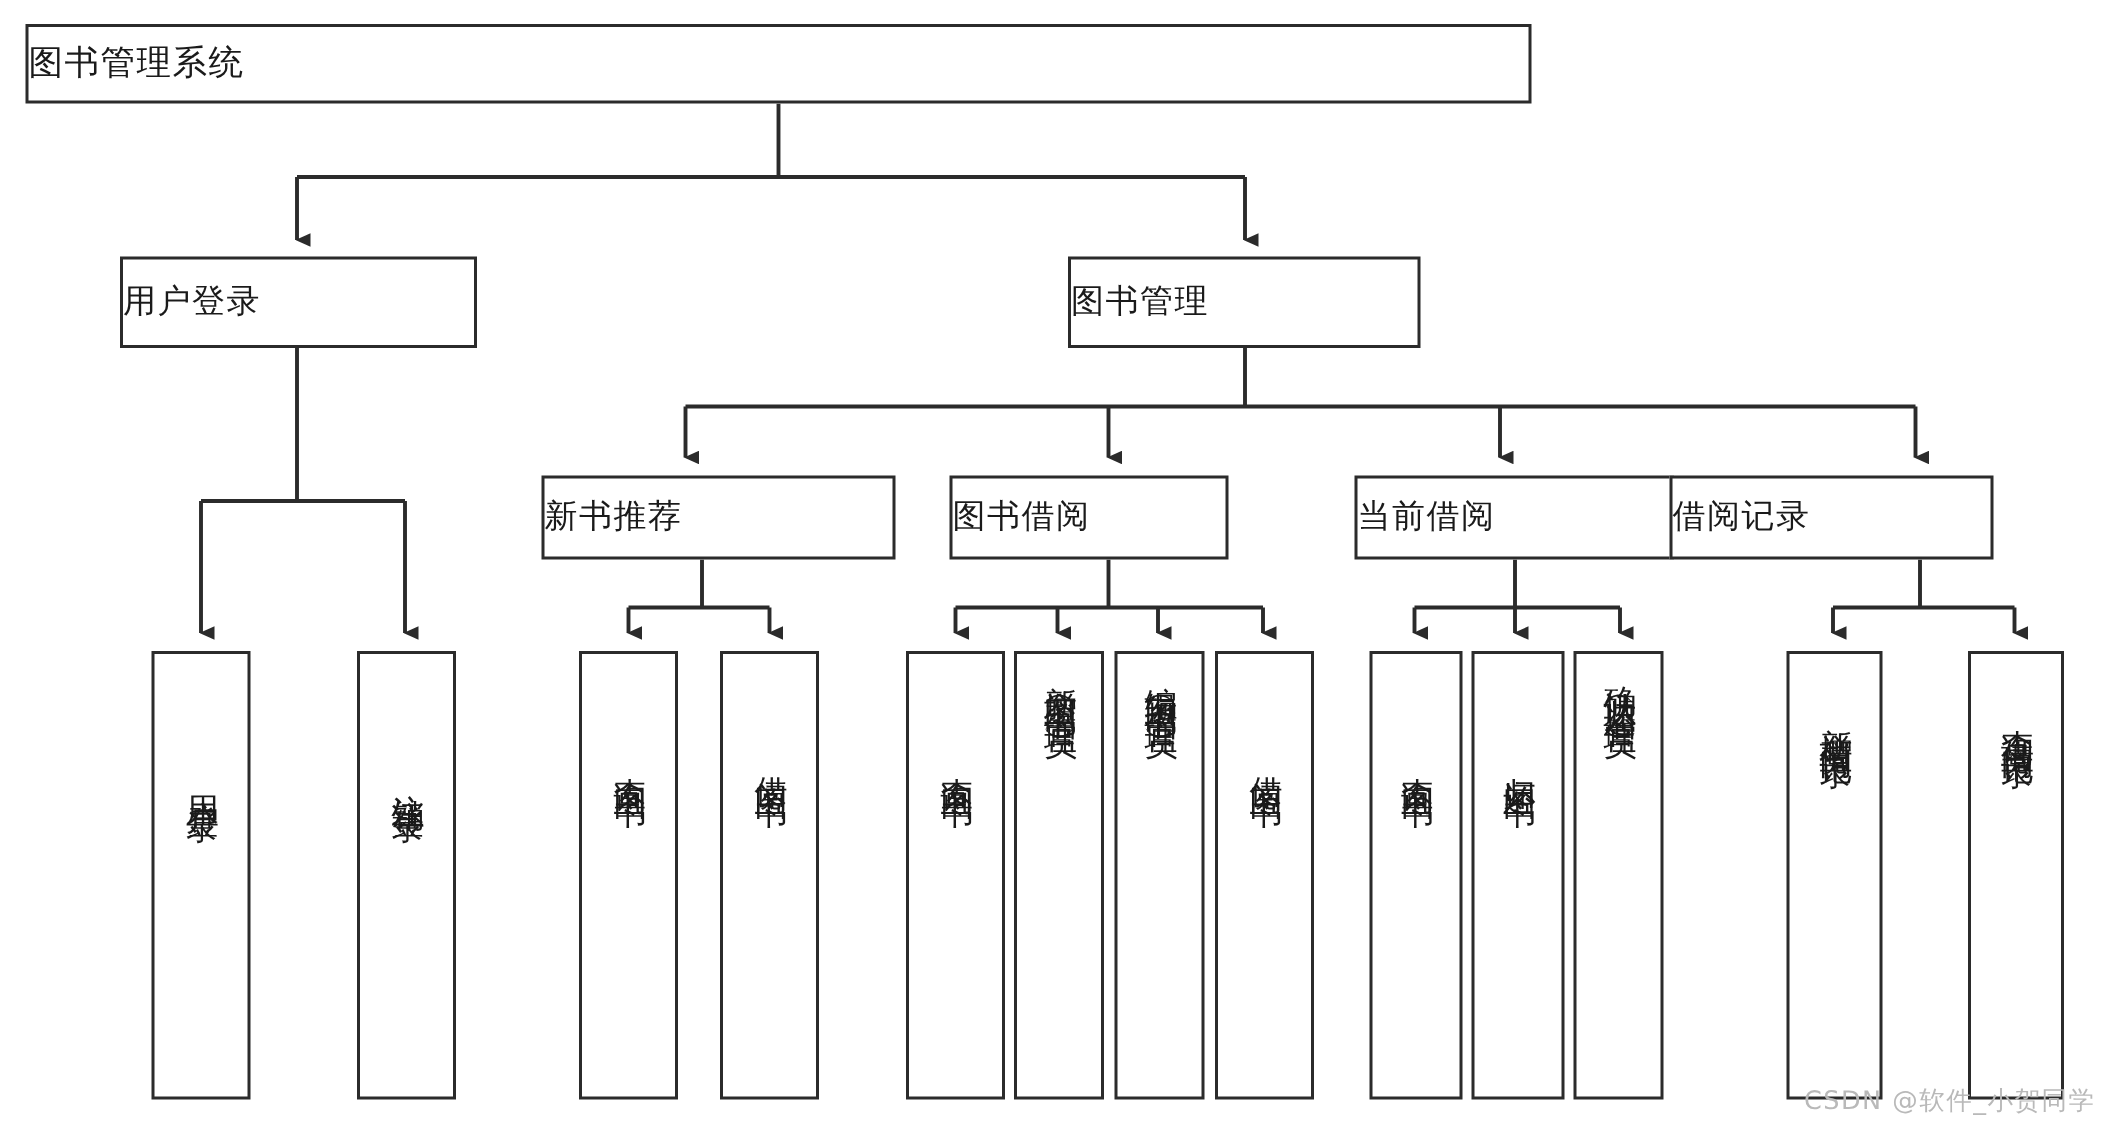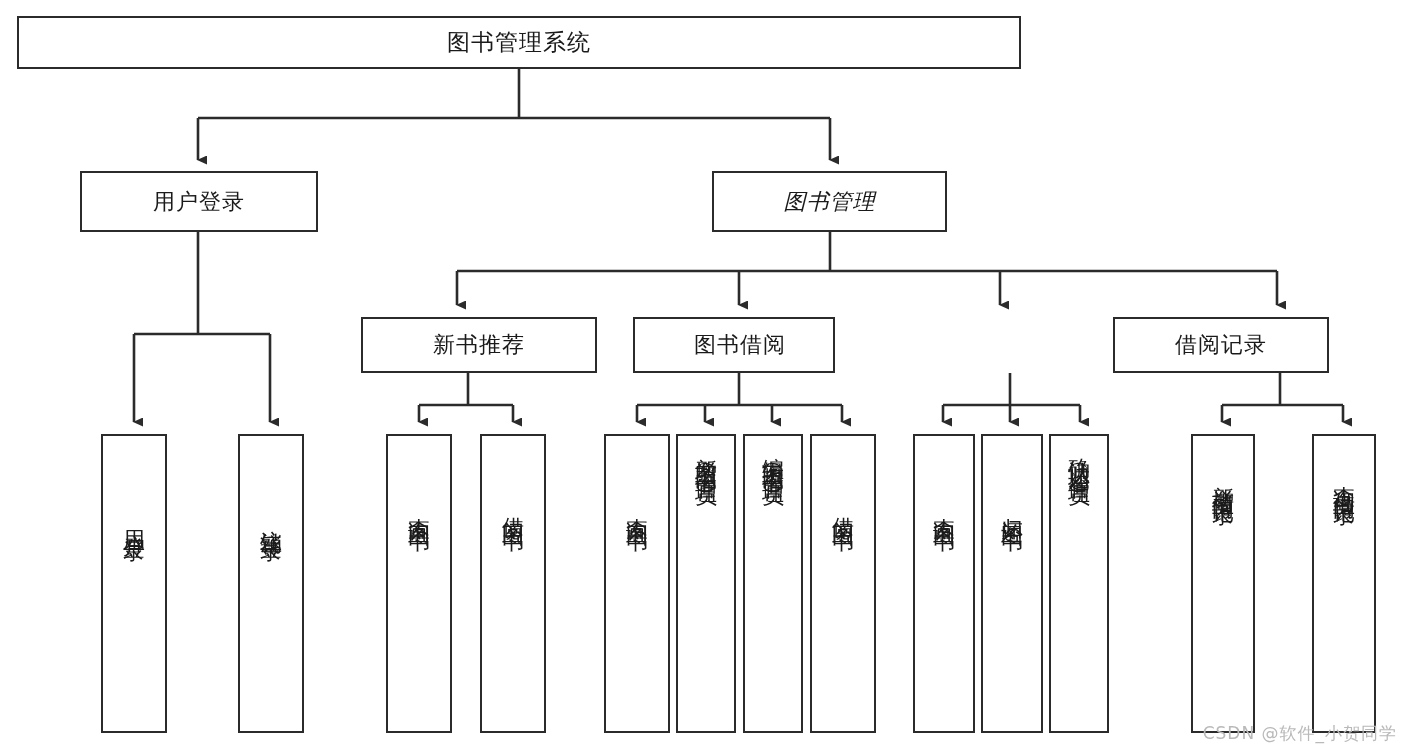--- a/index.html
+++ b/index.html
@@ -12,21 +12,21 @@
   #canvas{position:relative;width:1405px;height:747px;}
   svg.connectors{position:absolute;left:0;top:0;width:1405px;height:747px;pointer-events:none;}
 
   .node{
     position:absolute;
     box-sizing:border-box;
     background:#ffffff;
     border:2.5px solid #2b2b2b;
     display:flex;
     align-items:center;
-    justify-content:center;
+    justify-content:flex-start;
     color:#1a1a1a;
   }
   .node .label{
     display:block;
     text-align:center;
     line-height:1.15;
     white-space:nowrap;
   }
   
   .h-node .label{font-size:22px;letter-spacing:1px;}
@@ -111,29 +111,32 @@
     </g>
   </svg>
 
   <div class="node h-node root" style="left:17px;top:16px;width:1004px;height:53px;">
     <span class="label">图书管理系统</span>
   </div>
 
   <div class="node h-node" style="left:80px;top:171px;width:238px;height:61px;">
     <span class="label">用户登录</span>
   </div>
-  <div class="node h-node" style="left:712px;top:171px;width:235px;height:61px;font-style:italic;">
+  <div class="node h-node" style="left:712px;top:171px;width:235px;height:61px;">
     <span class="label">图书管理</span>
   </div>
 
   <div class="node h-node" style="left:361px;top:317px;width:236px;height:56px;">
     <span class="label">新书推荐</span>
   </div>
-  <div class="node h-node" style="left:633px;top:317px;width:202px;height:56px;padding-left:12px;">
+  <div class="node h-node" style="left:633px;top:317px;width:186px;height:56px;">
     <span class="label">图书借阅</span>
+  </div>
+  <div class="node h-node" style="left:903px;top:317px;width:213px;height:56px;">
+    <span class="label">当前借阅</span>
   </div>
   <div class="node h-node" style="left:1113px;top:317px;width:216px;height:56px;">
     <span class="label">借阅记录</span>
   </div>
 
   <div class="node v-node mid" style="left:101px;top:434px;width:66px;height:299px;">
     <span class="label">用户登录</span>
   </div>
   <div class="node v-node mid" style="left:238px;top:434px;width:66px;height:299px;">
     <span class="label">注销登录</span>

